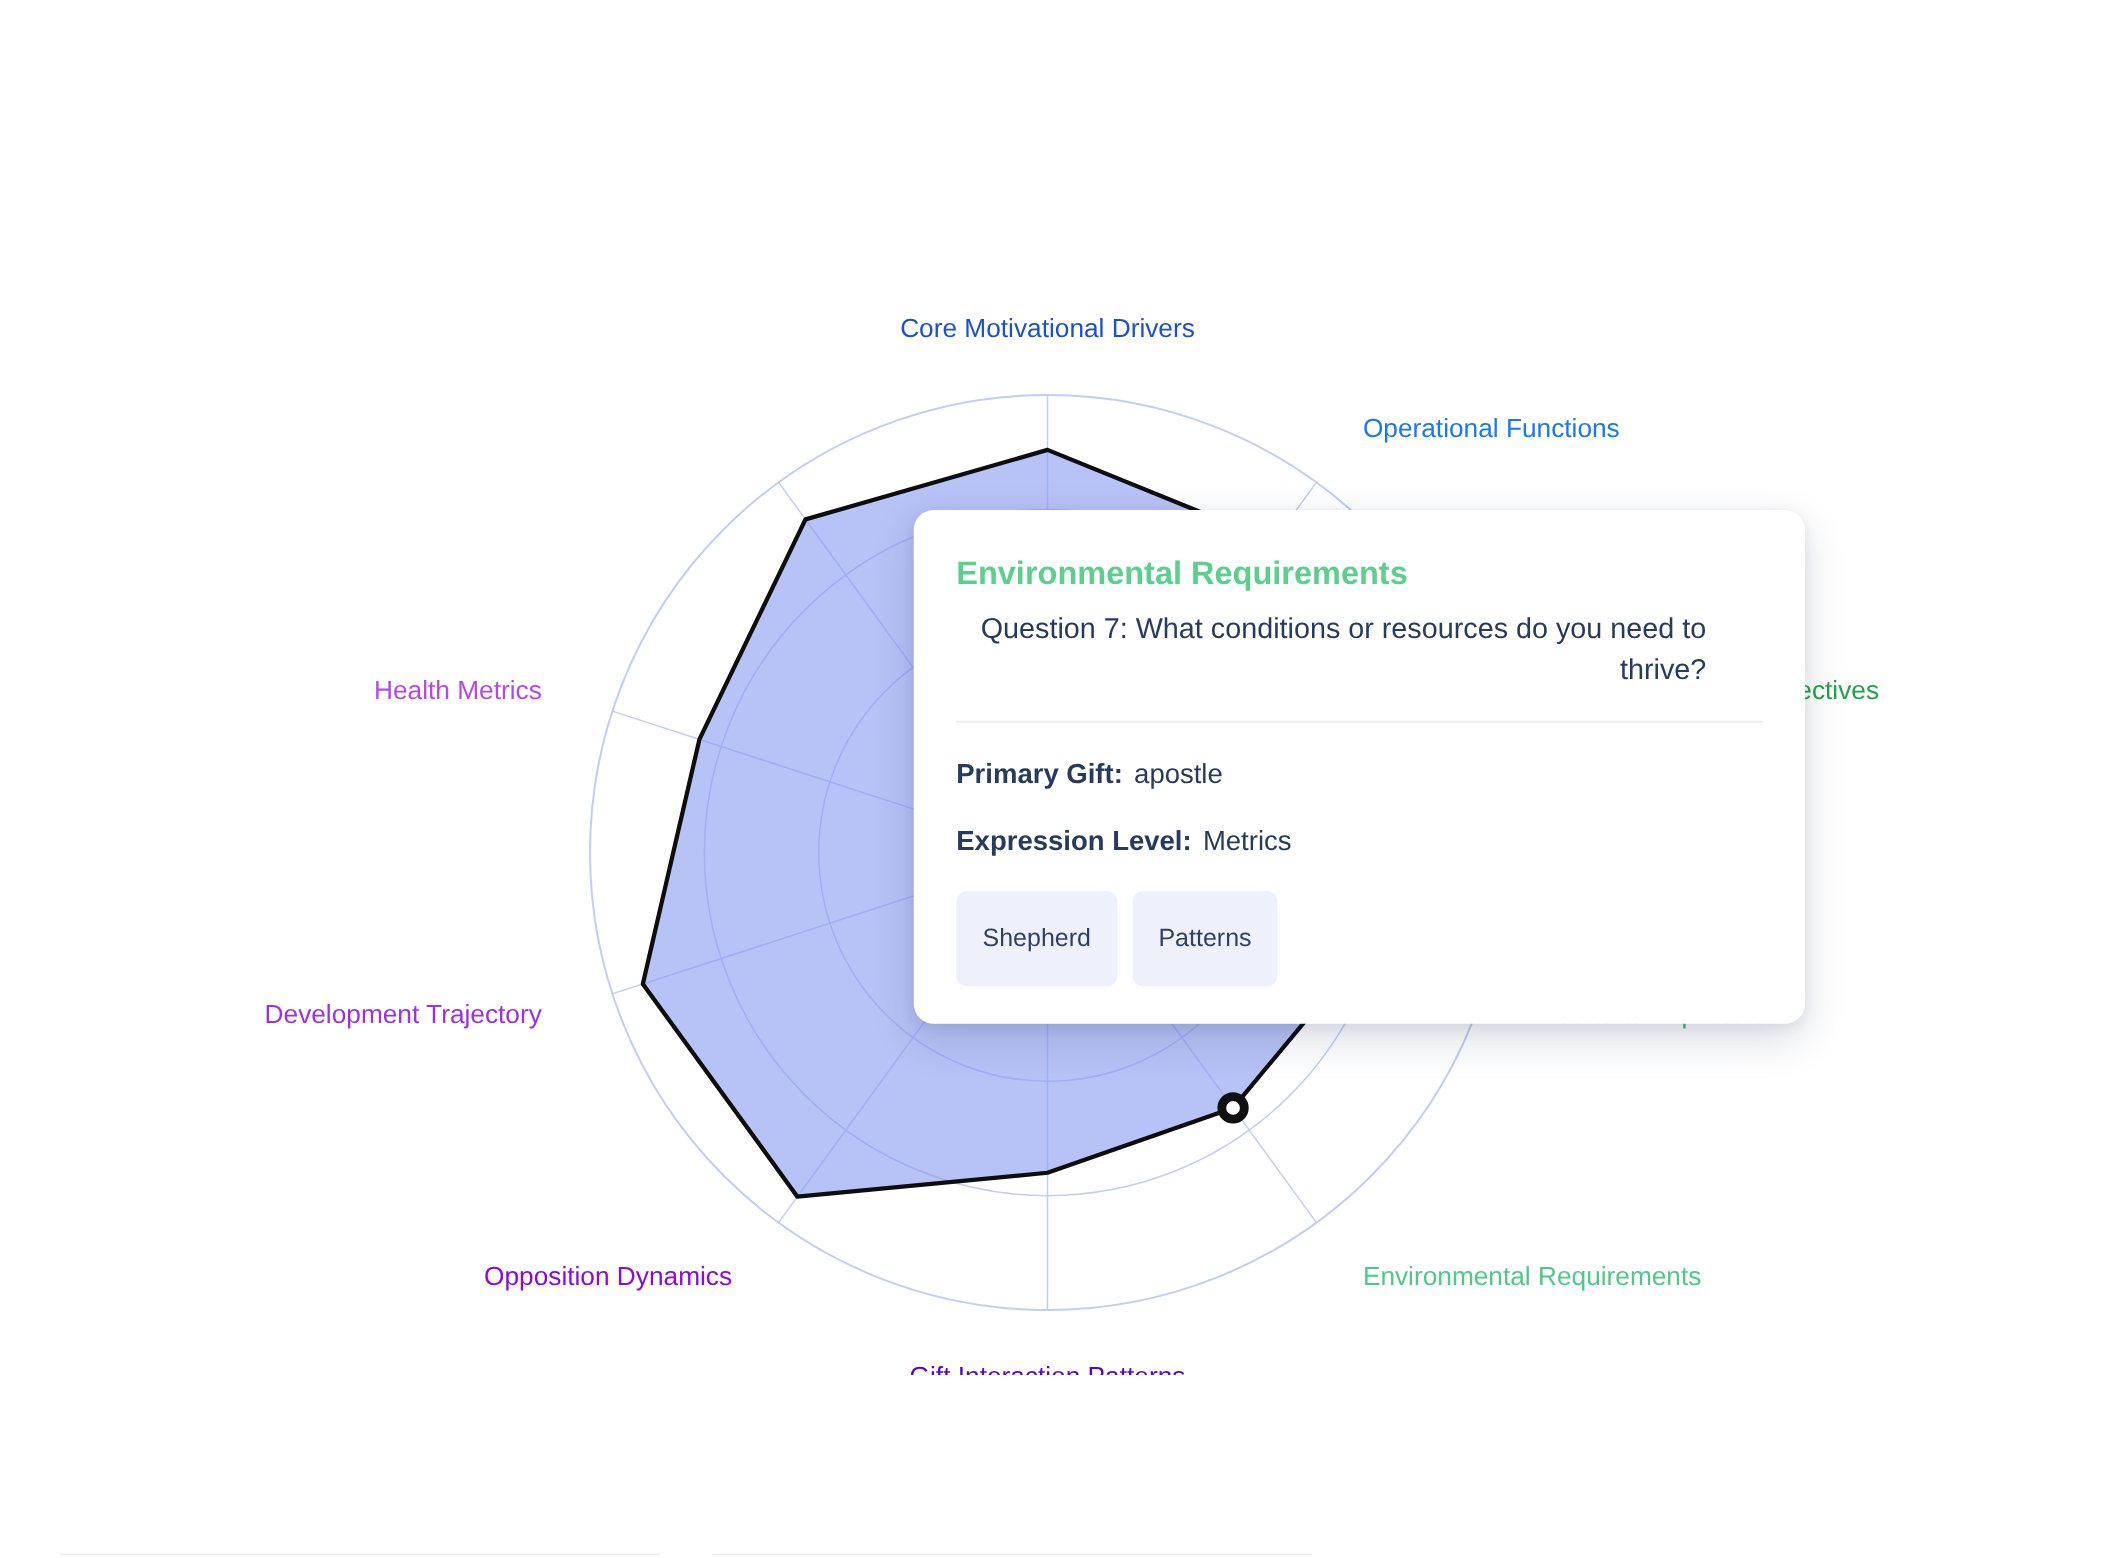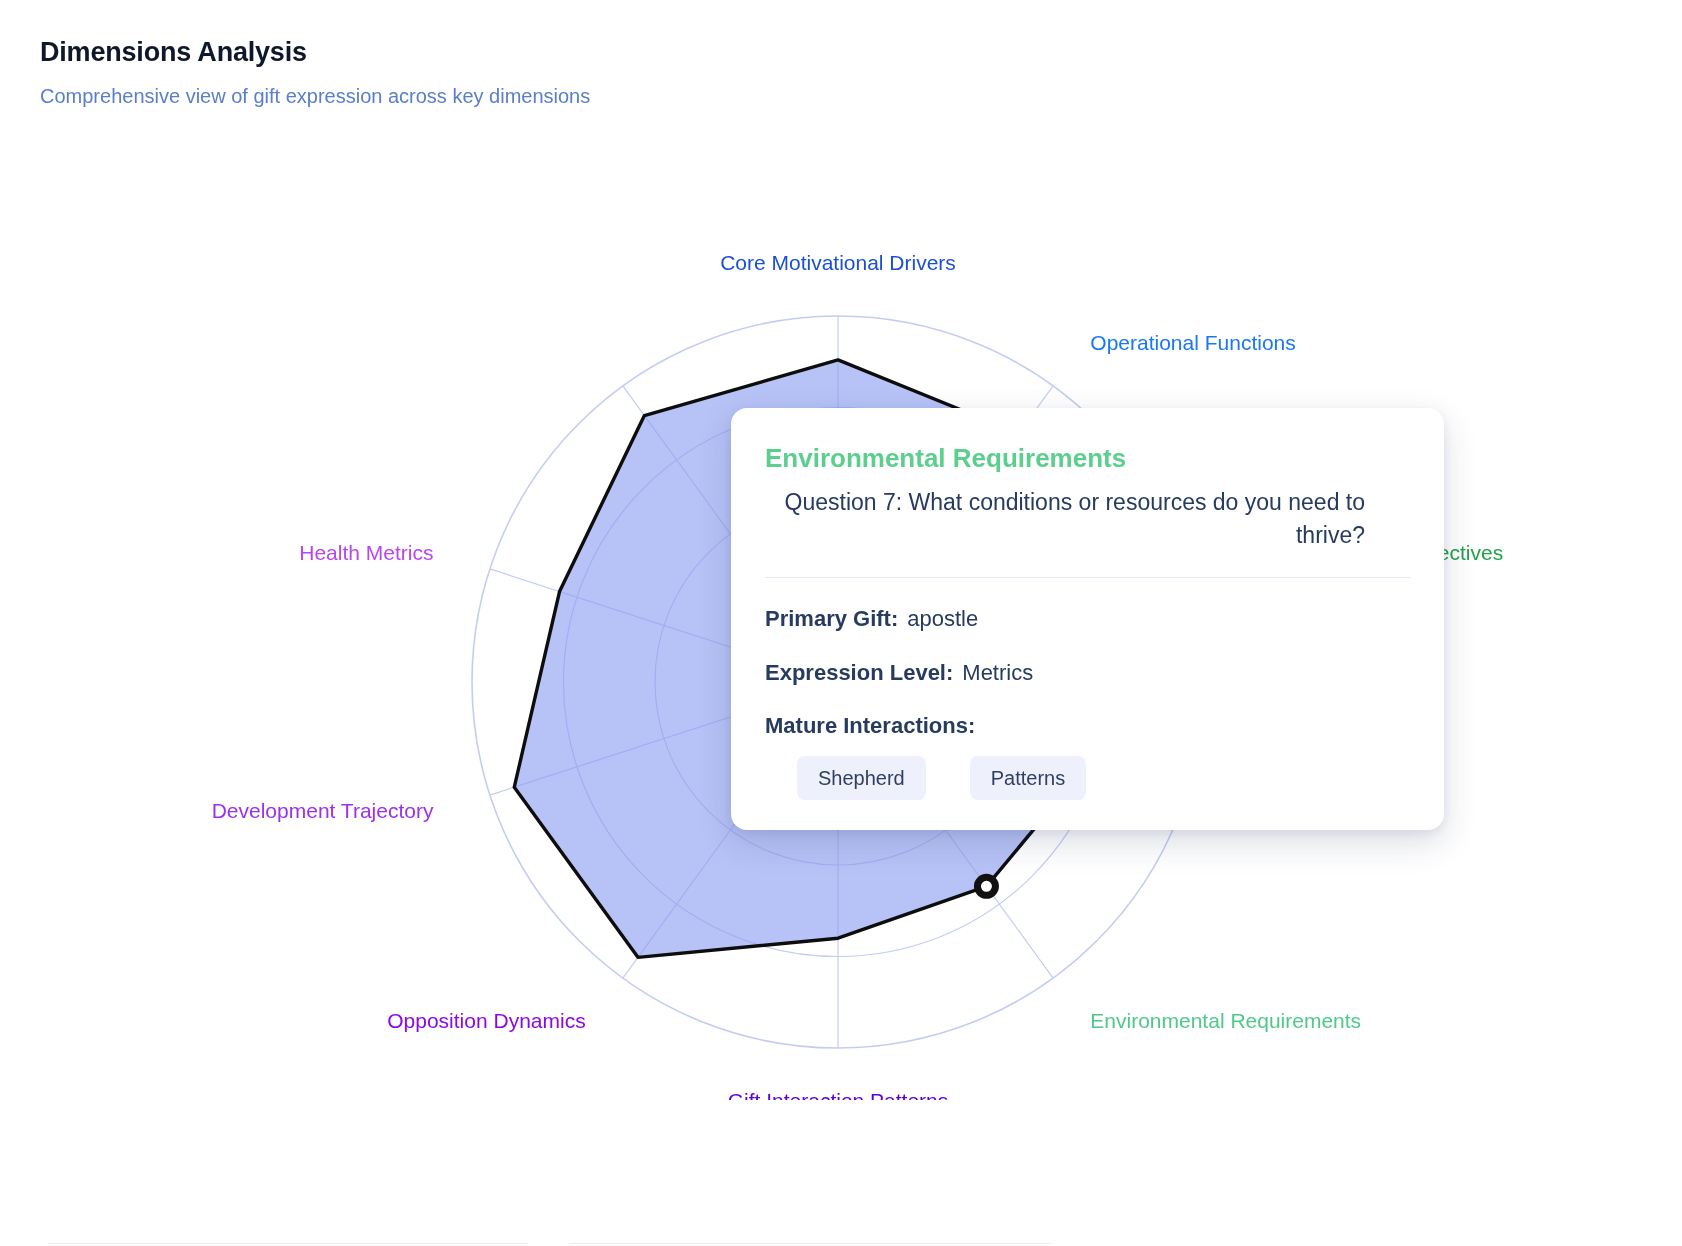--- a/index.html
+++ b/index.html
@@ -120,24 +120,23 @@
   }
   .tt-chips {
     display: flex;
     gap: 12px;
   }
   .tt-chip {
     background: #eef1fb;
     color: #2f3f63;
     font-size: 20px;
     border-radius: 8px;
-    padding: 10px 21px;
+    padding: 26px 21px;
     line-height: 1.2;
     white-space: nowrap;
-    margin-left: 32px;
   }
   .bottom-rule {
     position: absolute;
     left: 48px;
     top: 1243px;
     width: 480px;
     height: 1px;
     background: #e8ecf6;
   }
   .bottom-rule2 {
@@ -147,24 +146,20 @@
     width: 480px;
     height: 1px;
     background: #e8ecf6;
   }
 </style>
 </head>
 <body>
 
 <div class="page">
 
-  <div class="header">
-    <h1 class="page-title">Dimensions Analysis</h1>
-    <p class="page-subtitle">Comprehensive view of gift expression across key dimensions</p>
-  </div>
 
   <div class="chart-wrap">
     <svg class="radar-svg" width="1682" height="950" viewBox="0 0 1682 950">
       <g id="radar-grid">
           <circle cx="838" cy="532" r="91.5" fill="none" stroke="#c3cdf2" stroke-width="1.2"></circle>
           <circle cx="838" cy="532" r="183" fill="none" stroke="#c3cdf2" stroke-width="1.2"></circle>
           <circle cx="838" cy="532" r="274.5" fill="none" stroke="#c3cdf2" stroke-width="1.2"></circle>
           <circle cx="838" cy="532" r="366" fill="none" stroke="#c3cdf2" stroke-width="1.6"></circle>
         </g>
       <g id="radar-spokes">
@@ -203,21 +198,20 @@
   <div class="tooltip-card">
     <div class="tt-title">Environmental Requirements</div>
     <div class="tt-question">Question 7: What conditions or resources do you need to thrive?</div>
     <hr class="tt-divider">
     <div class="tt-row">
       <span class="tt-key">Primary Gift:</span><span class="tt-val">apostle</span>
     </div>
     <div class="tt-row">
       <span class="tt-key">Expression Level:</span><span class="tt-val">Metrics</span>
     </div>
-    <div class="tt-chip-label">Mature Interactions:</div>
     <div class="tt-chips" id="tt-chips">
         <div class="tt-chip">Shepherd</div>
         <div class="tt-chip">Patterns</div>
       </div>
   </div>
 
   <div class="bottom-rule"></div>
   <div class="bottom-rule2"></div>
 
 </div>

